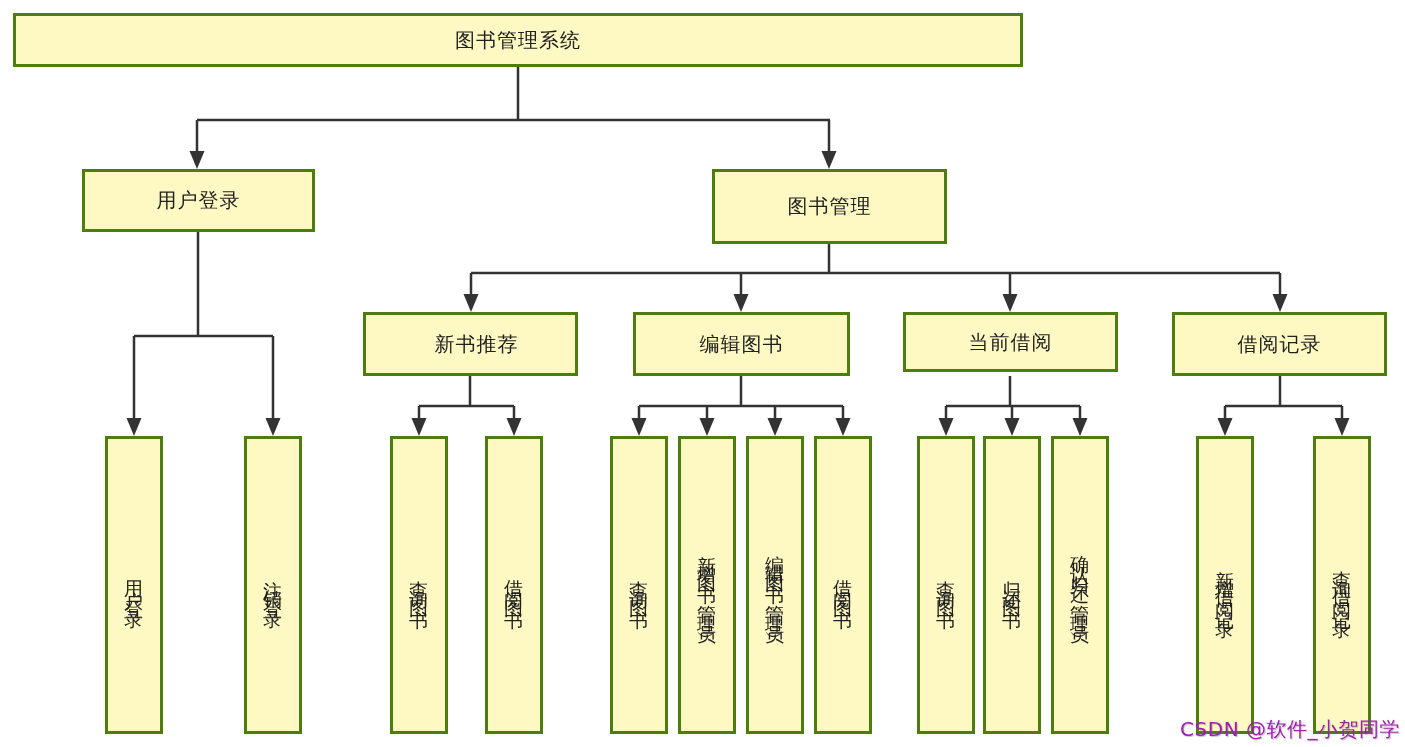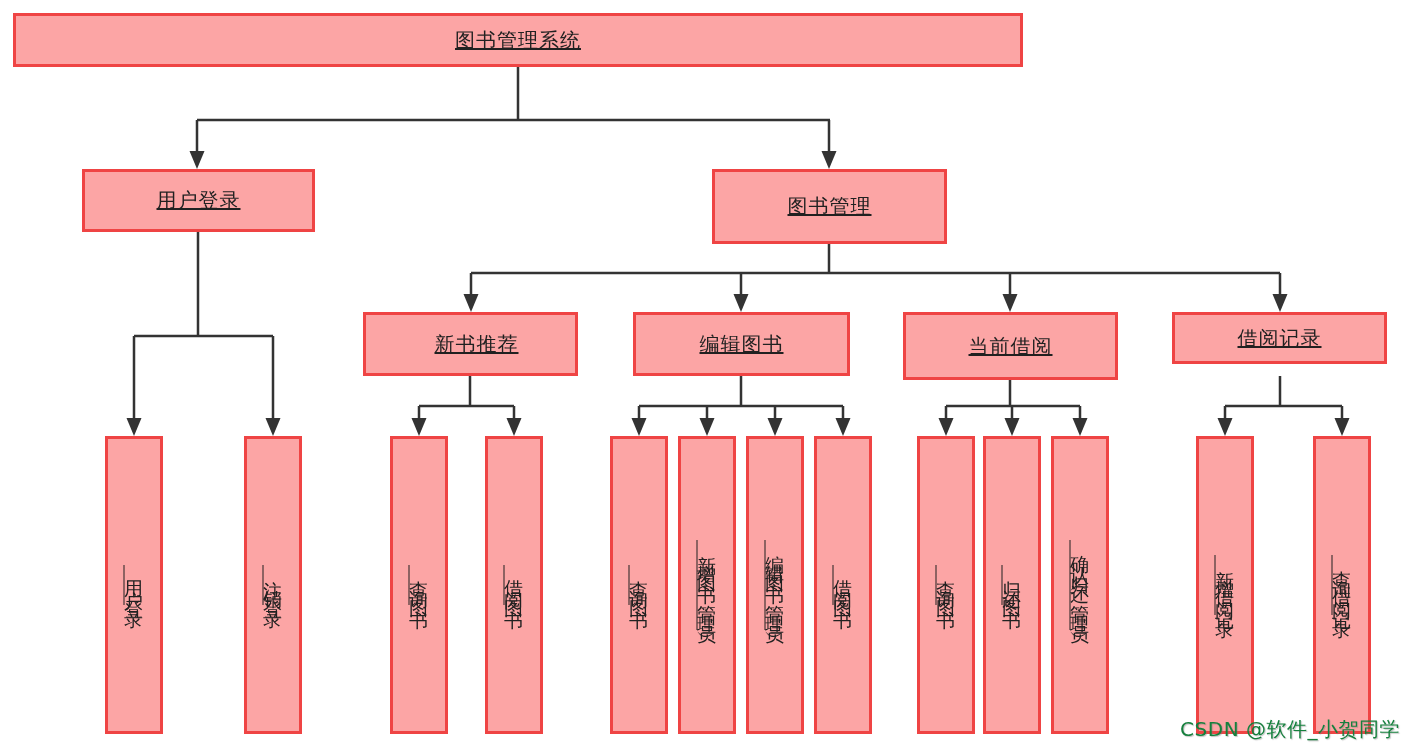--- a/index.html
+++ b/index.html
@@ -17,52 +17,51 @@
   }
   .connectors {
     position: absolute;
     left: 0;
     top: 0;
     z-index: 1;
   }
   .node {
     position: absolute;
     box-sizing: border-box;
-    background: #fca5a5;
-    border: 3px solid #ef4444;
+    background: #fef9c3;
+    border: 3px solid #4d7c0f;
     display: flex;
     align-items: center;
     justify-content: center;
     z-index: 2;
     color: #212121;
     font-size: 20px;
     letter-spacing: 1px;
     text-align: center;
     white-space: nowrap;
-    text-decoration: underline;
   }
   .leaf span {
     writing-mode: vertical-rl;
     text-orientation: mixed;
     font-size: 19px;
     letter-spacing: 10px;
     line-height: 1;
     color: #212121;
     white-space: nowrap;
   }
   
   .n-root   { left: 13px;   top: 13px;  width: 1010px; height: 54px; }
   
   .n-login  { left: 82px;   top: 169px; width: 233px;  height: 63px; }
   .n-mgmt   { left: 712px;  top: 169px; width: 235px;  height: 75px; }
   
   .n-newrec { left: 363px;  top: 312px; width: 215px;  height: 64px; padding-left: 12px; }
   .n-borrow { left: 633px;  top: 312px; width: 217px;  height: 64px; }
-  .n-current{ left: 903px;  top: 312px; width: 215px;  height: 68px; }
-  .n-record { left: 1172px; top: 312px; width: 215px;  height: 52px; align-items: center; }
+  .n-current{ left: 903px;  top: 312px; width: 215px;  height: 60px; }
+  .n-record { left: 1172px; top: 312px; width: 215px;  height: 64px; align-items: center; }
   
   .leaf { top: 436px; width: 58px; height: 298px; }
   .l-1a { left: 105px; }
   .l-1b { left: 244px; }
   .l-2a { left: 390px; }
   .l-2b { left: 485px; }
   .l-3a { left: 610px; }
   .l-3b { left: 678px; }
   .l-3c { left: 746px; }
   .l-3d { left: 814px; }
@@ -70,21 +69,21 @@
   .l-4b { left: 983px; }
   .l-4c { left: 1051px; }
   .l-5a { left: 1196px; }
   .l-5b { left: 1313px; }
   .watermark {
     position: absolute;
     right: 5px;
     top: 716px;
     z-index: 3;
     font-size: 20px;
-    color: #15803d;
+    color: #a21caf;
     text-shadow: 1px 1px 1px rgba(120,120,120,0.45);
     letter-spacing: 0.5px;
     white-space: nowrap;
   }
 </style>
 </head>
 <body>
 
 <div class="canvas">
 

